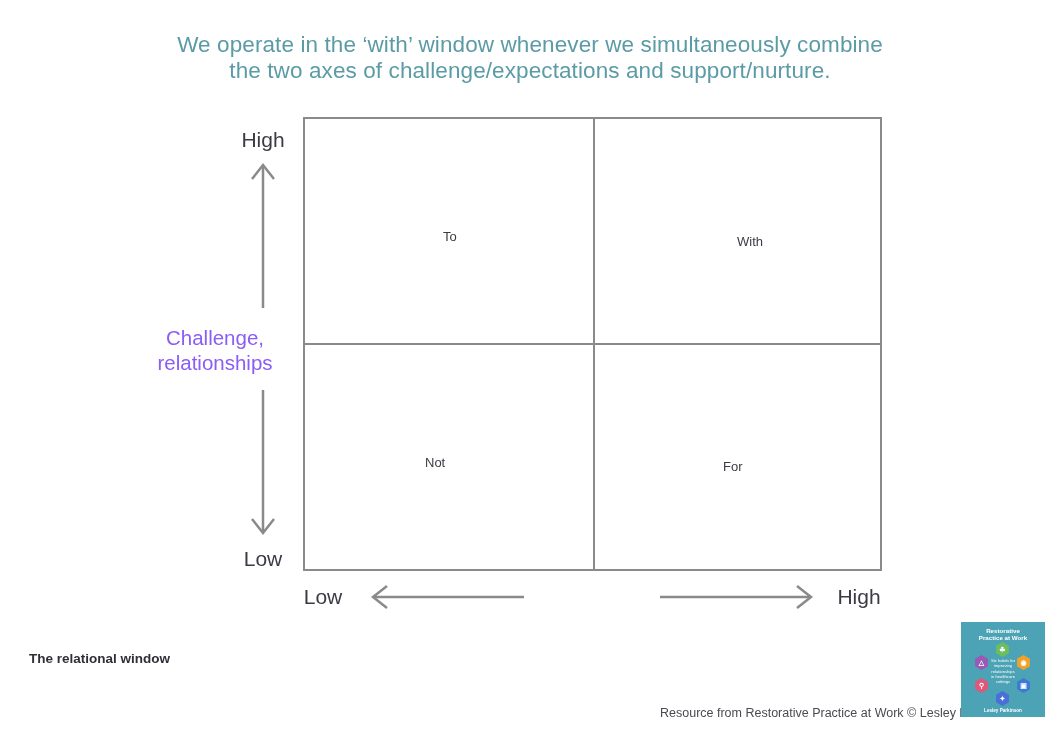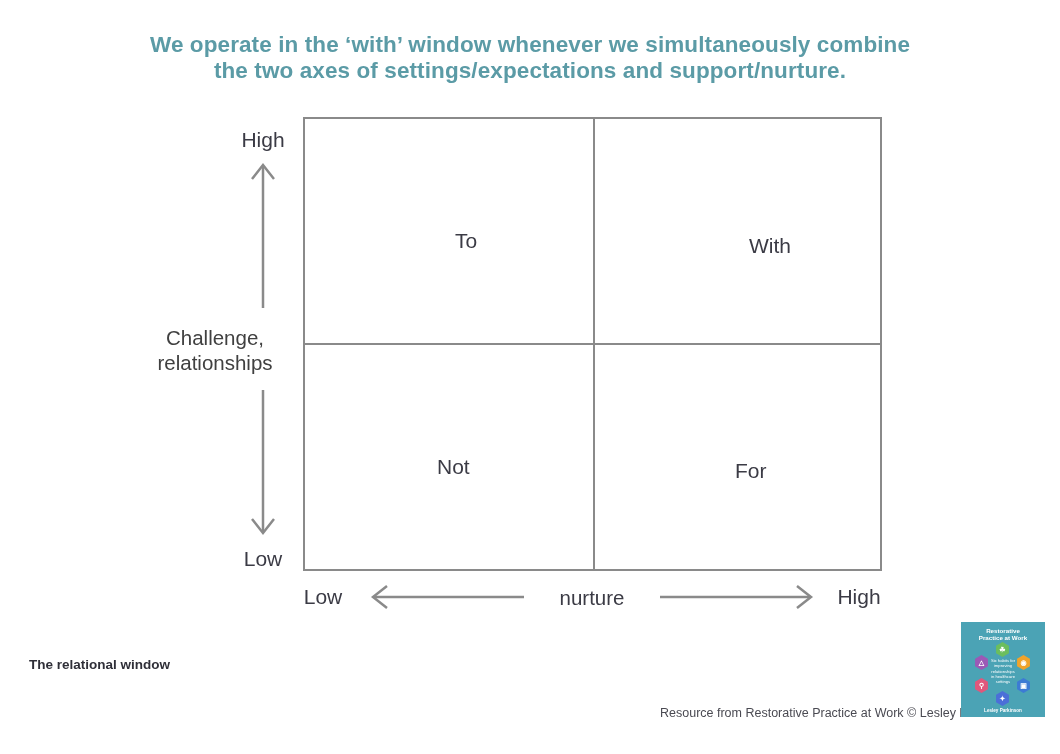--- a/index.html
+++ b/index.html
@@ -21,21 +21,21 @@
   }
 
   
   .title {
     position: absolute;
     left: 80px;
     top: 32px;
     width: 900px;
     text-align: center;
     color: #5B9BA6;
-    font-weight: bold;
+    font-weight: normal;
     font-size: 22.5px;
     line-height: 26px;
     letter-spacing: 0.1px;
   }
   .title .line { display: block; }
 
   
   .matrix {
     position: absolute;
     left: 303px;
@@ -57,23 +57,22 @@
     position: absolute;
     left: 0;
     top: 224px;
     width: 100%;
     height: 2px;
     background: #8a8a8a;
   }
   .quad-label {
     position: absolute;
     color: #3b3b45;
-    font-size: 21px;
+    font-size: 13px;
     white-space: nowrap;
-    margin-left: 12px;
   }
   .quad-to    { left: 138px; top: 110px; }
   .quad-with  { left: 432px; top: 115px; }
   .quad-not   { left: 120px; top: 336px; }
   .quad-for   { left: 418px; top: 340px; }
 
   
   .y-axis-top-label {
     position: absolute;
     left: 203px;
@@ -91,21 +90,21 @@
     text-align: center;
     color: #3b3b45;
     font-size: 21px;
   }
   .y-axis-title {
     position: absolute;
     left: 115px;
     top: 325px;
     width: 200px;
     text-align: center;
-    color: #404040;
+    color: #8b5cf6;
     font-size: 20.5px;
     line-height: 25px;
   }
   .y-axis-title .line { display: block; }
   .axis-svg { position: absolute; overflow: visible; }
   .arrow-up-svg   { left: 243px; top: 160px;  width: 40px;  height: 150px; }
   .arrow-down-svg { left: 243px; top: 388px;  width: 40px;  height: 150px; }
 
   
   .x-axis-left-label {
@@ -142,21 +141,20 @@
 
   
   .footnote {
     position: absolute;
     left: 29px;
     top: 649px;
     color: #2f2f38;
     font-size: 13.5px;
     font-weight: bold;
     line-height: 19px;
-    margin-top: 6px;
   }
   .footnote .line { display: block; }
   .credit {
     position: absolute;
     left: 660px;
     top: 706px;
     color: #4a4a52;
     font-size: 12.5px;
   }
 
@@ -222,21 +220,21 @@
   .hex-bl     { left: 13px; top: 56px;  background: #E0577C; }
   .hex-tl     { left: 13px; top: 33px;  background: #9B59B6; }
 </style>
 </head>
 <body>
 
 <div id="slide">
 
   <div class="title">
     <span class="line">We operate in the ‘with’ window whenever we simultaneously combine</span>
-    <span class="line">the two axes of settings/expectations and support/nurture.</span>
+    <span class="line">the two axes of challenge/expectations and support/nurture.</span>
   </div>
 
   <div class="y-axis-top-label">High</div>
 
   <svg class="axis-svg arrow-up-svg" viewBox="0 0 40 150">
     <line x1="20" y1="148" x2="20" y2="6" stroke="#8a8a8a" stroke-width="2.5"></line>
     <polyline points="9,19 20,5 31,19" fill="none" stroke="#8a8a8a" stroke-width="2.5"></polyline>
   </svg>
 
   <div class="y-axis-title">
@@ -261,21 +259,20 @@
   </div>
 
   <div class="x-axis-left-label">Low</div>
 
   <svg class="axis-svg arrow-left-svg" viewBox="0 0 158 30">
     <line x1="156" y1="15" x2="6" y2="15" stroke="#8a8a8a" stroke-width="2.5"></line>
     <polyline points="19,4 5,15 19,26" fill="none" stroke="#8a8a8a" stroke-width="2.5"></polyline>
   </svg>
 
   <div class="x-axis-title">
-    <span class="line">nurture</span>
   </div>
 
   <svg class="axis-svg arrow-right-svg" viewBox="0 0 158 30">
     <line x1="2" y1="15" x2="152" y2="15" stroke="#8a8a8a" stroke-width="2.5"></line>
     <polyline points="139,4 153,15 139,26" fill="none" stroke="#8a8a8a" stroke-width="2.5"></polyline>
   </svg>
 
   <div class="x-axis-right-label">High</div>
 
   <div class="footnote">

